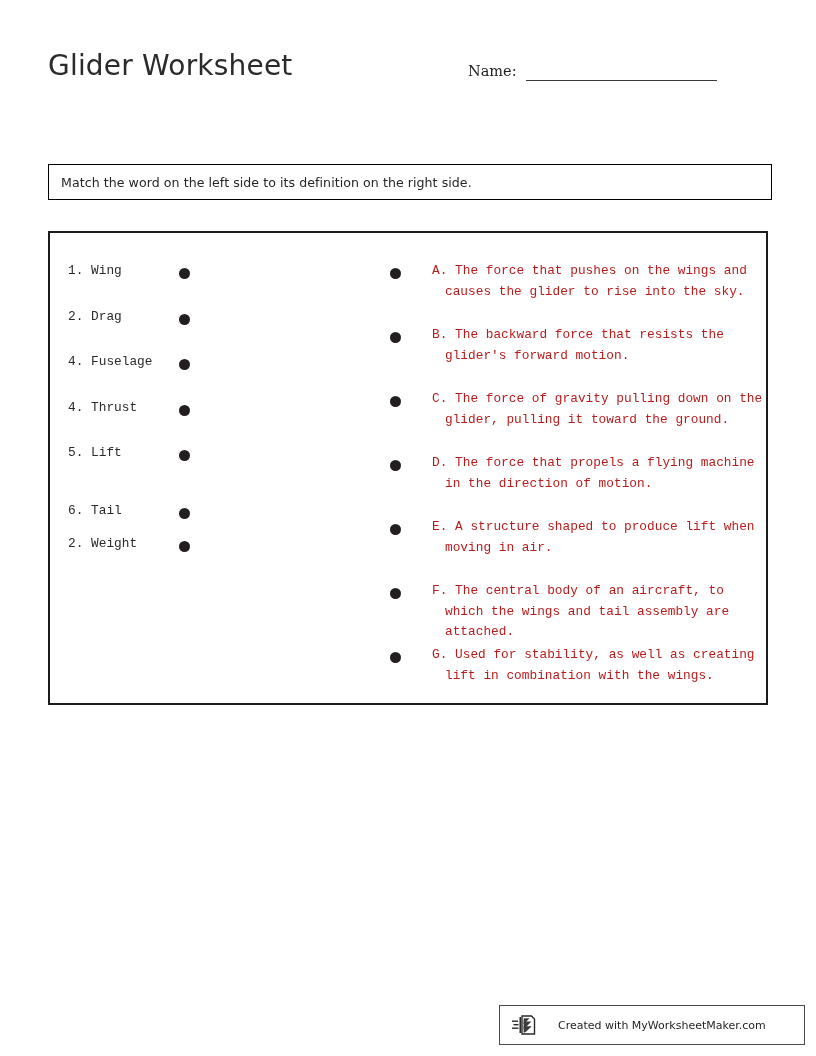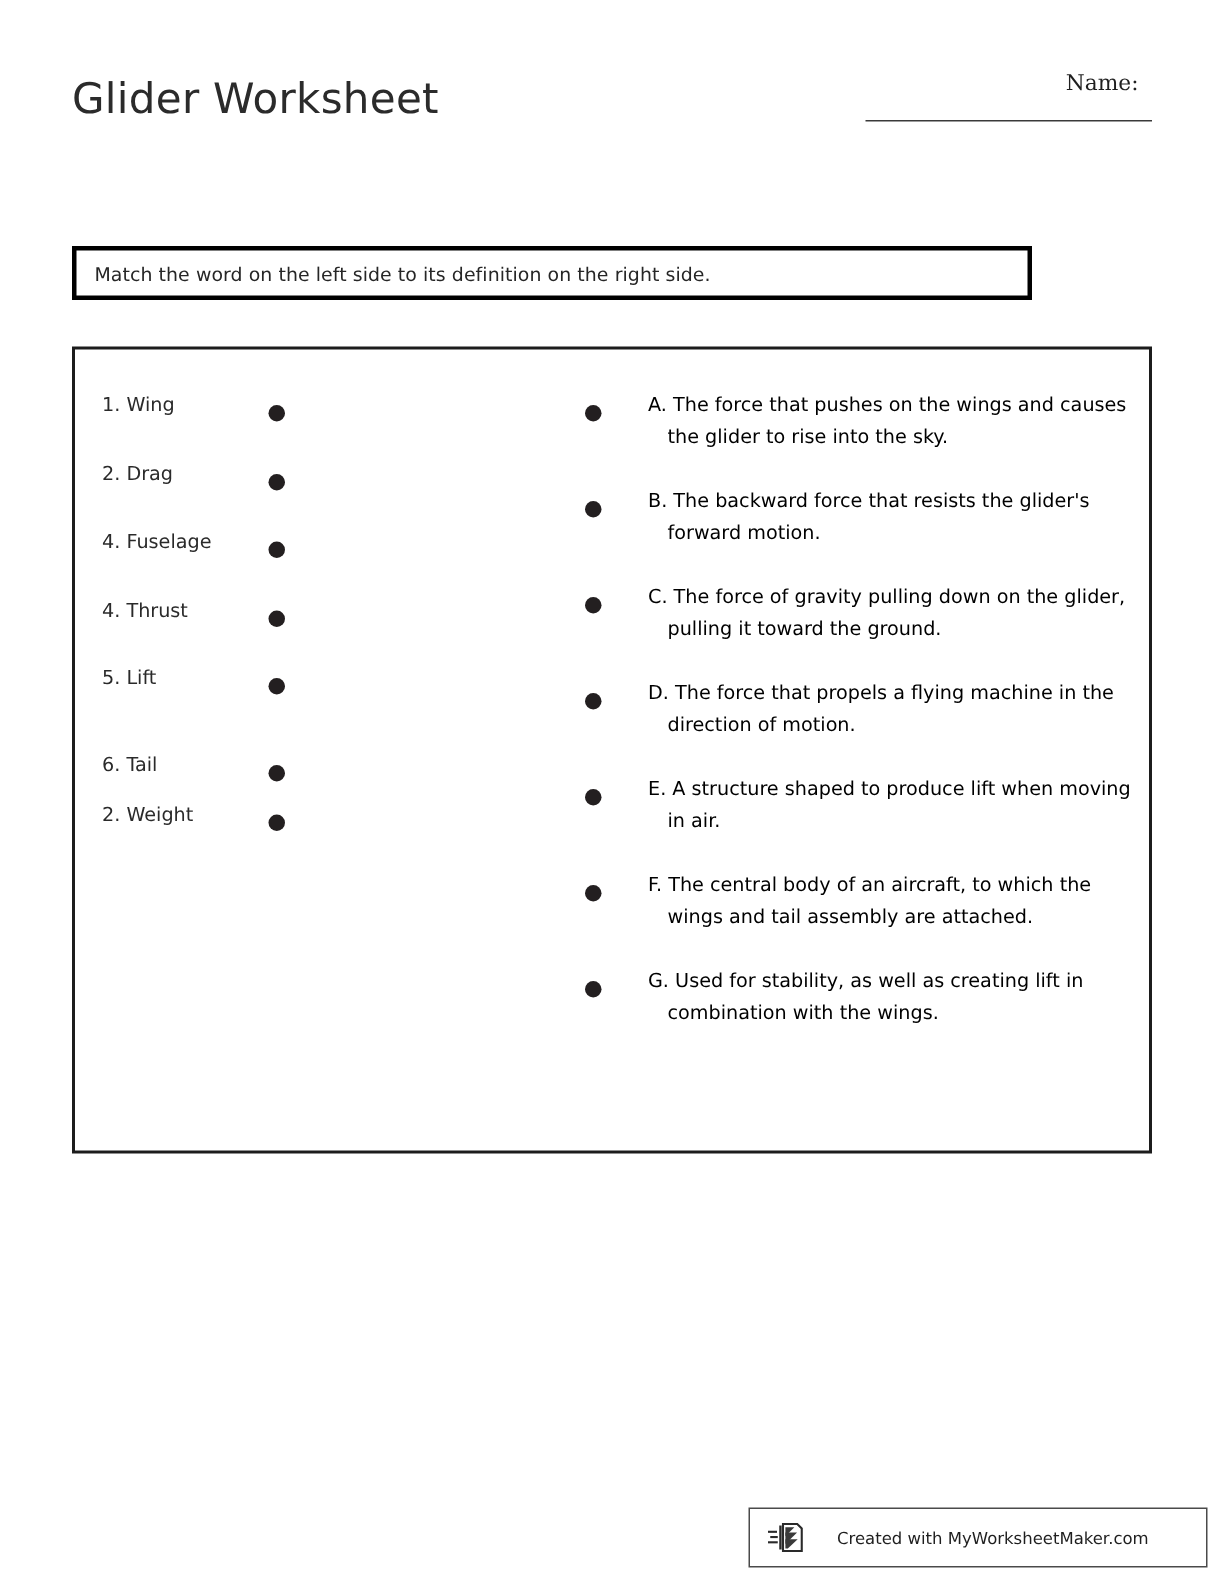--- a/index.html
+++ b/index.html
@@ -33,66 +33,66 @@
     position: absolute;
     right: 48px;
     top: 48px;
     width: 300px;
   }
   .field-row {
     display: flex;
     align-items: flex-end;
     justify-content: flex-start;
     height: 33px;
-    flex-direction: column;
   }
   .field-label {
     font-family: "DejaVu Serif", serif;
     font-size: 14.5px;
     color: #1f1f1f;
     padding-right: 9px;
     padding-bottom: 2px;
     white-space: nowrap;
   }
   .field-line {
     width: 191px;
     border-bottom: 1.4px solid #3a3a3a;
     height: 19px;
   }
 
   
   #instruction-box {
     position: absolute;
     left: 48px;
     top: 164px;
-    width: 640px;
+    width: 724px;
     height: 36px;
     box-sizing: border-box;
-    border: 3px solid #000000;
+    border: 1px solid #000000;
     background: #ffffff;
     display: flex;
     align-items: center;
   }
   #instruction-text {
     padding-left: 12px;
     font-size: 12.6px;
     color: #262626;
     letter-spacing: 0.05px;
   }
 
   
   #matching-box {
     position: absolute;
     left: 48px;
     top: 231px;
     width: 720px;
-    height: 538px;
+    height: 474px;
     box-sizing: border-box;
     border: 2px solid #1c1c1c;
     background: #ffffff;
+    font-family: Liberation Mono, monospace;
   }
 
   .col-left {
     position: absolute;
     left: 18px;
     top: 0;
     width: 200px;
   }
   .col-right {
     position: absolute;
@@ -140,21 +140,21 @@
     left: 0px;
     top: 3px;
   }
   .def-text {
     position: absolute;
     left: 42px;
     top: -2px;
     width: 322px;
     font-size: 12.8px;
     line-height: 20.5px;
-    color: #000000;
+    color: #b91c1c;
     text-indent: -13px;
     padding-left: 13px;
   }
 
   
   #footer-badge {
     position: absolute;
     left: 499px;
     top: 1005px;
     width: 306px;

